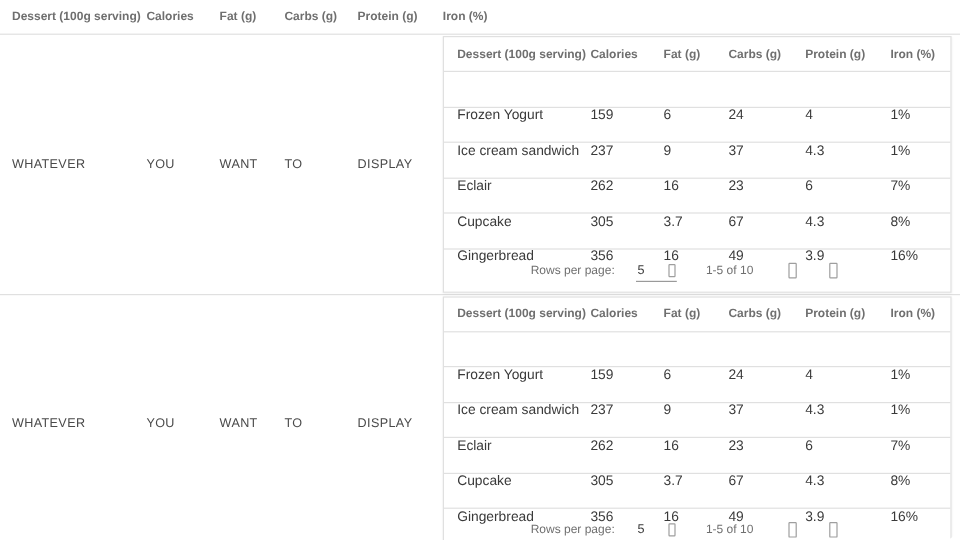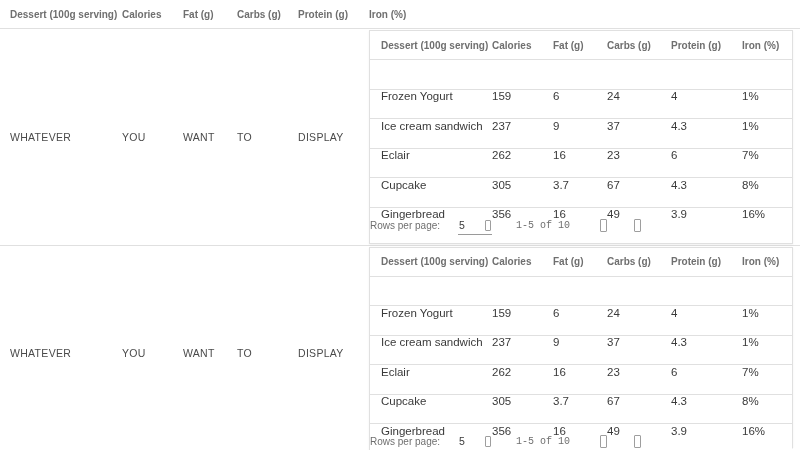--- a/index.html
+++ b/index.html
@@ -23,30 +23,30 @@
     border:1px solid var(--divider,#e0e0e0);box-shadow:0 1px 2px rgba(0,0,0,0.06);}
   .nrow{display:flex;align-items:center;box-sizing:border-box;height:29.5px;
     border-bottom:1px solid var(--divider,#e0e0e0);}
   .nrow.nhead{height:29px;}
   .nhcell{font-size:10px;font-weight:bold;color:var(--header_text,#6f6f6f);white-space:nowrap;overflow:hidden;}
   .ncell{font-size:11.5px;color:var(--cell_text,#3a3a3a);white-space:nowrap;overflow:hidden;margin-top:44px;}
   .mc1{width:122px;padding-left:11px;box-sizing:border-box;}
   .mc2{width:61px;} .mc3{width:54px;} .mc4{width:64px;} .mc5{width:71px;}
   .mc6{flex:1;min-width:0;}
   
-  .paginator{display:flex;align-items:center;justify-content:flex-start;height:35px;
+  .paginator{display:flex;align-items:center;justify-content:center;height:35px;
     padding-right:8px;box-sizing:border-box;}
   .pg-label{font-size:10px;color:var(--paginator_text,#6f6f6f);margin-right:18px;white-space:nowrap;}
   .pg-select{display:inline-flex;align-items:flex-end;justify-content:space-between;width:32px;
     border:none;background:none;border-bottom:1px solid var(--select_underline,#9a9a9a);
     padding:0 1px 3px 1px;margin-right:24px;position:relative;top:2px;cursor:pointer;}
   .pg-size{font-size:10.5px;color:var(--cell_text,#3a3a3a);line-height:11px;}
   .tofu{display:inline-block;width:6px;height:11px;box-sizing:border-box;
     border:1px solid var(--icon_box_border,#9e9e9e);border-radius:1px;}
-  .pg-range{font-size:10px;color:var(--paginator_text,#6f6f6f);margin-right:16px;white-space:nowrap;font-family:Liberation Mono, monospace;}
+  .pg-range{font-size:10px;color:var(--paginator_text,#6f6f6f);margin-right:16px;white-space:nowrap;}
   .pg-nav{display:inline-flex;align-items:center;justify-content:center;width:34px;height:30px;
     border:none;background:none;padding:0;cursor:pointer;}
   .pg-nav .tofu{width:7px;height:13px;}
 </style>
 </head>
 <body>
 
 <div class="app">
 
   <div class="outer-header">

